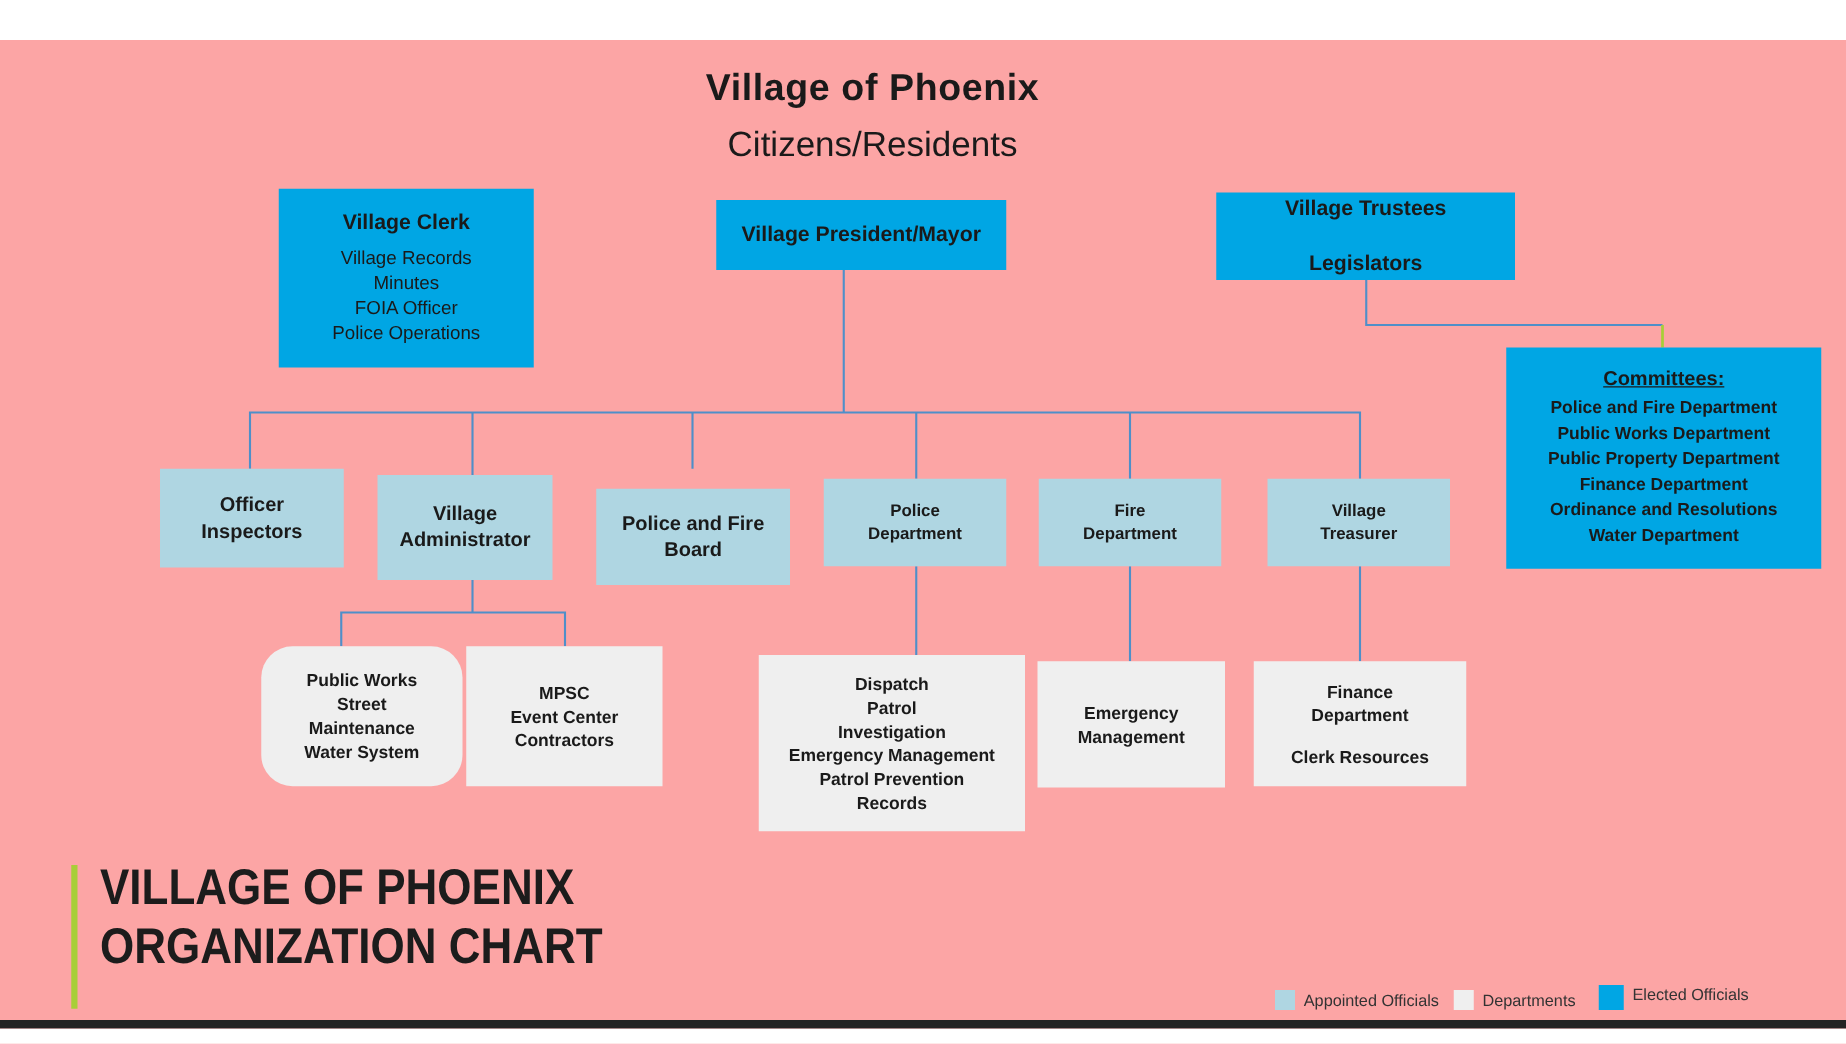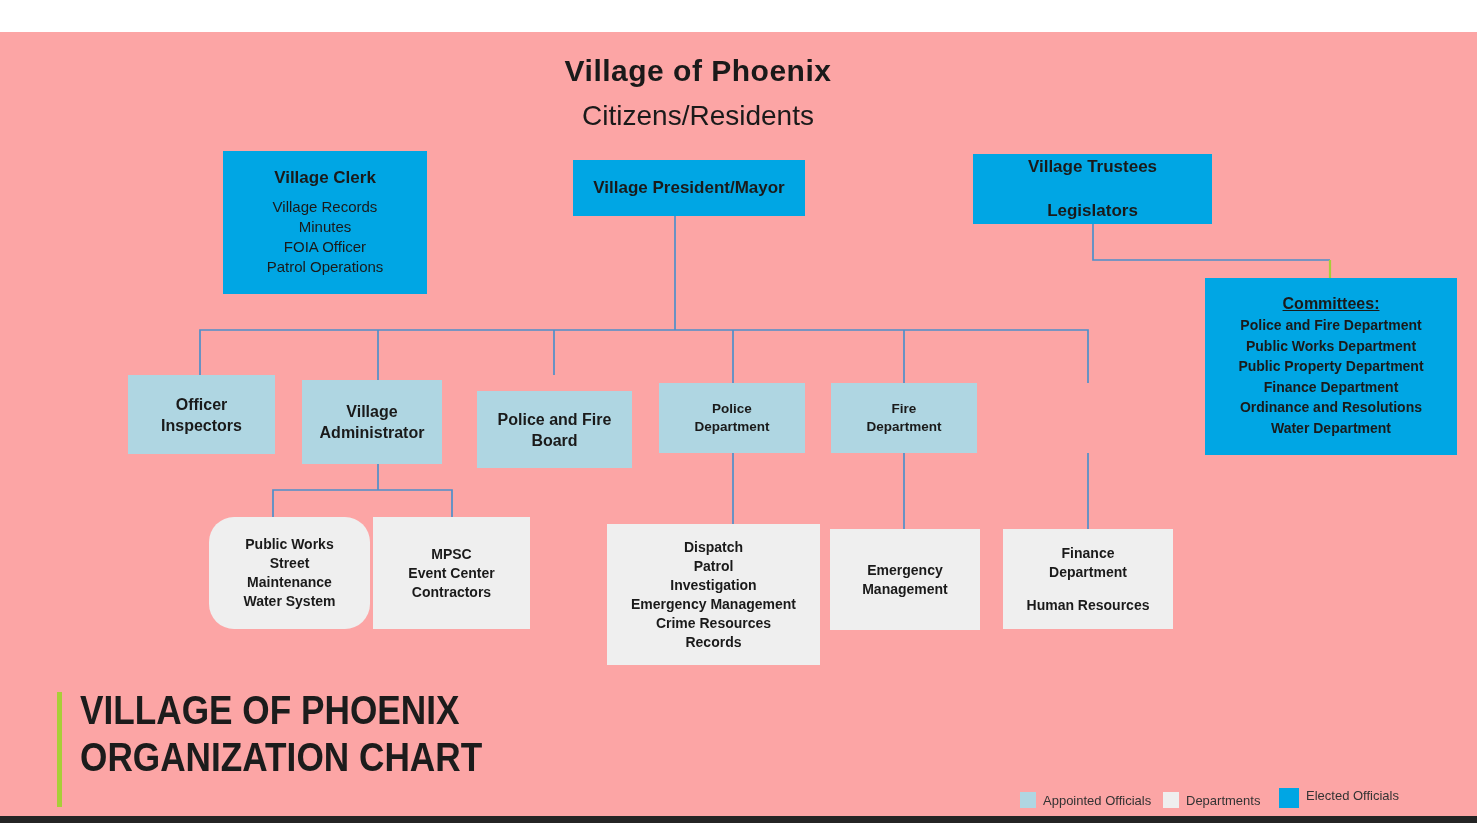--- a/index.html
+++ b/index.html
@@ -89,21 +89,21 @@
     <div class="chart-title">Village of Phoenix</div>
     <div class="chart-subtitle">Citizens/Residents</div>
   </div>
 
   <div class="node elected" style="left:223px; top:119px; width:204px; height:143px;">
     <div class="node-title-lg">Village Clerk</div>
     <div class="node-lines">
       <div>Village Records</div>
       <div>Minutes</div>
       <div>FOIA Officer</div>
-      <div>Patrol Operations</div>
+      <div>Police Operations</div>
     </div>
   </div>
 
   <div class="node elected" style="left:573px; top:128px; width:232px; height:56px;">
     <div class="node-title-lg">Village President/Mayor</div>
   </div>
 
   <div class="node elected" style="left:973px; top:122px; width:239px; height:70px;gap:24px;">
     <div class="node-title-lg">Village Trustees</div>
     <div class="node-title-lg">Legislators</div>
@@ -134,20 +134,23 @@
   </div>
 
   <div class="node appointed" style="left:659px; top:351px; width:146px; height:70px;">
     <div class="node-title-sm wrap-90">Police Department</div>
   </div>
 
   <div class="node appointed" style="left:831px; top:351px; width:146px; height:70px;">
     <div class="node-title-sm wrap-90">Fire Department</div>
   </div>
 
+  <div class="node appointed" style="left:1014px; top:351px; width:146px; height:70px;">
+    <div class="node-title-sm wrap-90">Village Treasurer</div>
+  </div>
 
   <div class="node dept" style="left:209px; top:485px; width:161px; height:112px;border-radius:25px;">
     <div class="dept-lines">
       <div>Public Works</div>
       <div>Street</div>
       <div>Maintenance</div>
       <div>Water System</div>
     </div>
   </div>
 
@@ -158,32 +161,32 @@
       <div>Contractors</div>
     </div>
   </div>
 
   <div class="node dept" style="left:607px; top:492px; width:213px; height:141px;">
     <div class="dept-lines">
       <div>Dispatch</div>
       <div>Patrol</div>
       <div>Investigation</div>
       <div>Emergency Management</div>
-      <div>Crime Resources</div>
+      <div>Patrol Prevention</div>
       <div>Records</div>
     </div>
   </div>
 
   <div class="node dept" style="left:830px; top:497px; width:150px; height:101px;">
     <div class="dept-lines wrap-110">Emergency Management</div>
   </div>
 
   <div class="node dept" style="left:1003px; top:497px; width:170px; height:100px;">
     <div class="dept-lines wrap-110">Finance Department</div>
-    <div class="dept-lines" style="margin-top:14px;">Human Resources</div>
+    <div class="dept-lines" style="margin-top:14px;">Clerk Resources</div>
   </div>
 
   <div class="footer-bar"></div>
   <div class="footer-title">
     <div>VILLAGE OF PHOENIX</div>
     <div>ORGANIZATION CHART</div>
   </div>
 
   <div class="legend">
     <div class="legend-item li-appointed">

